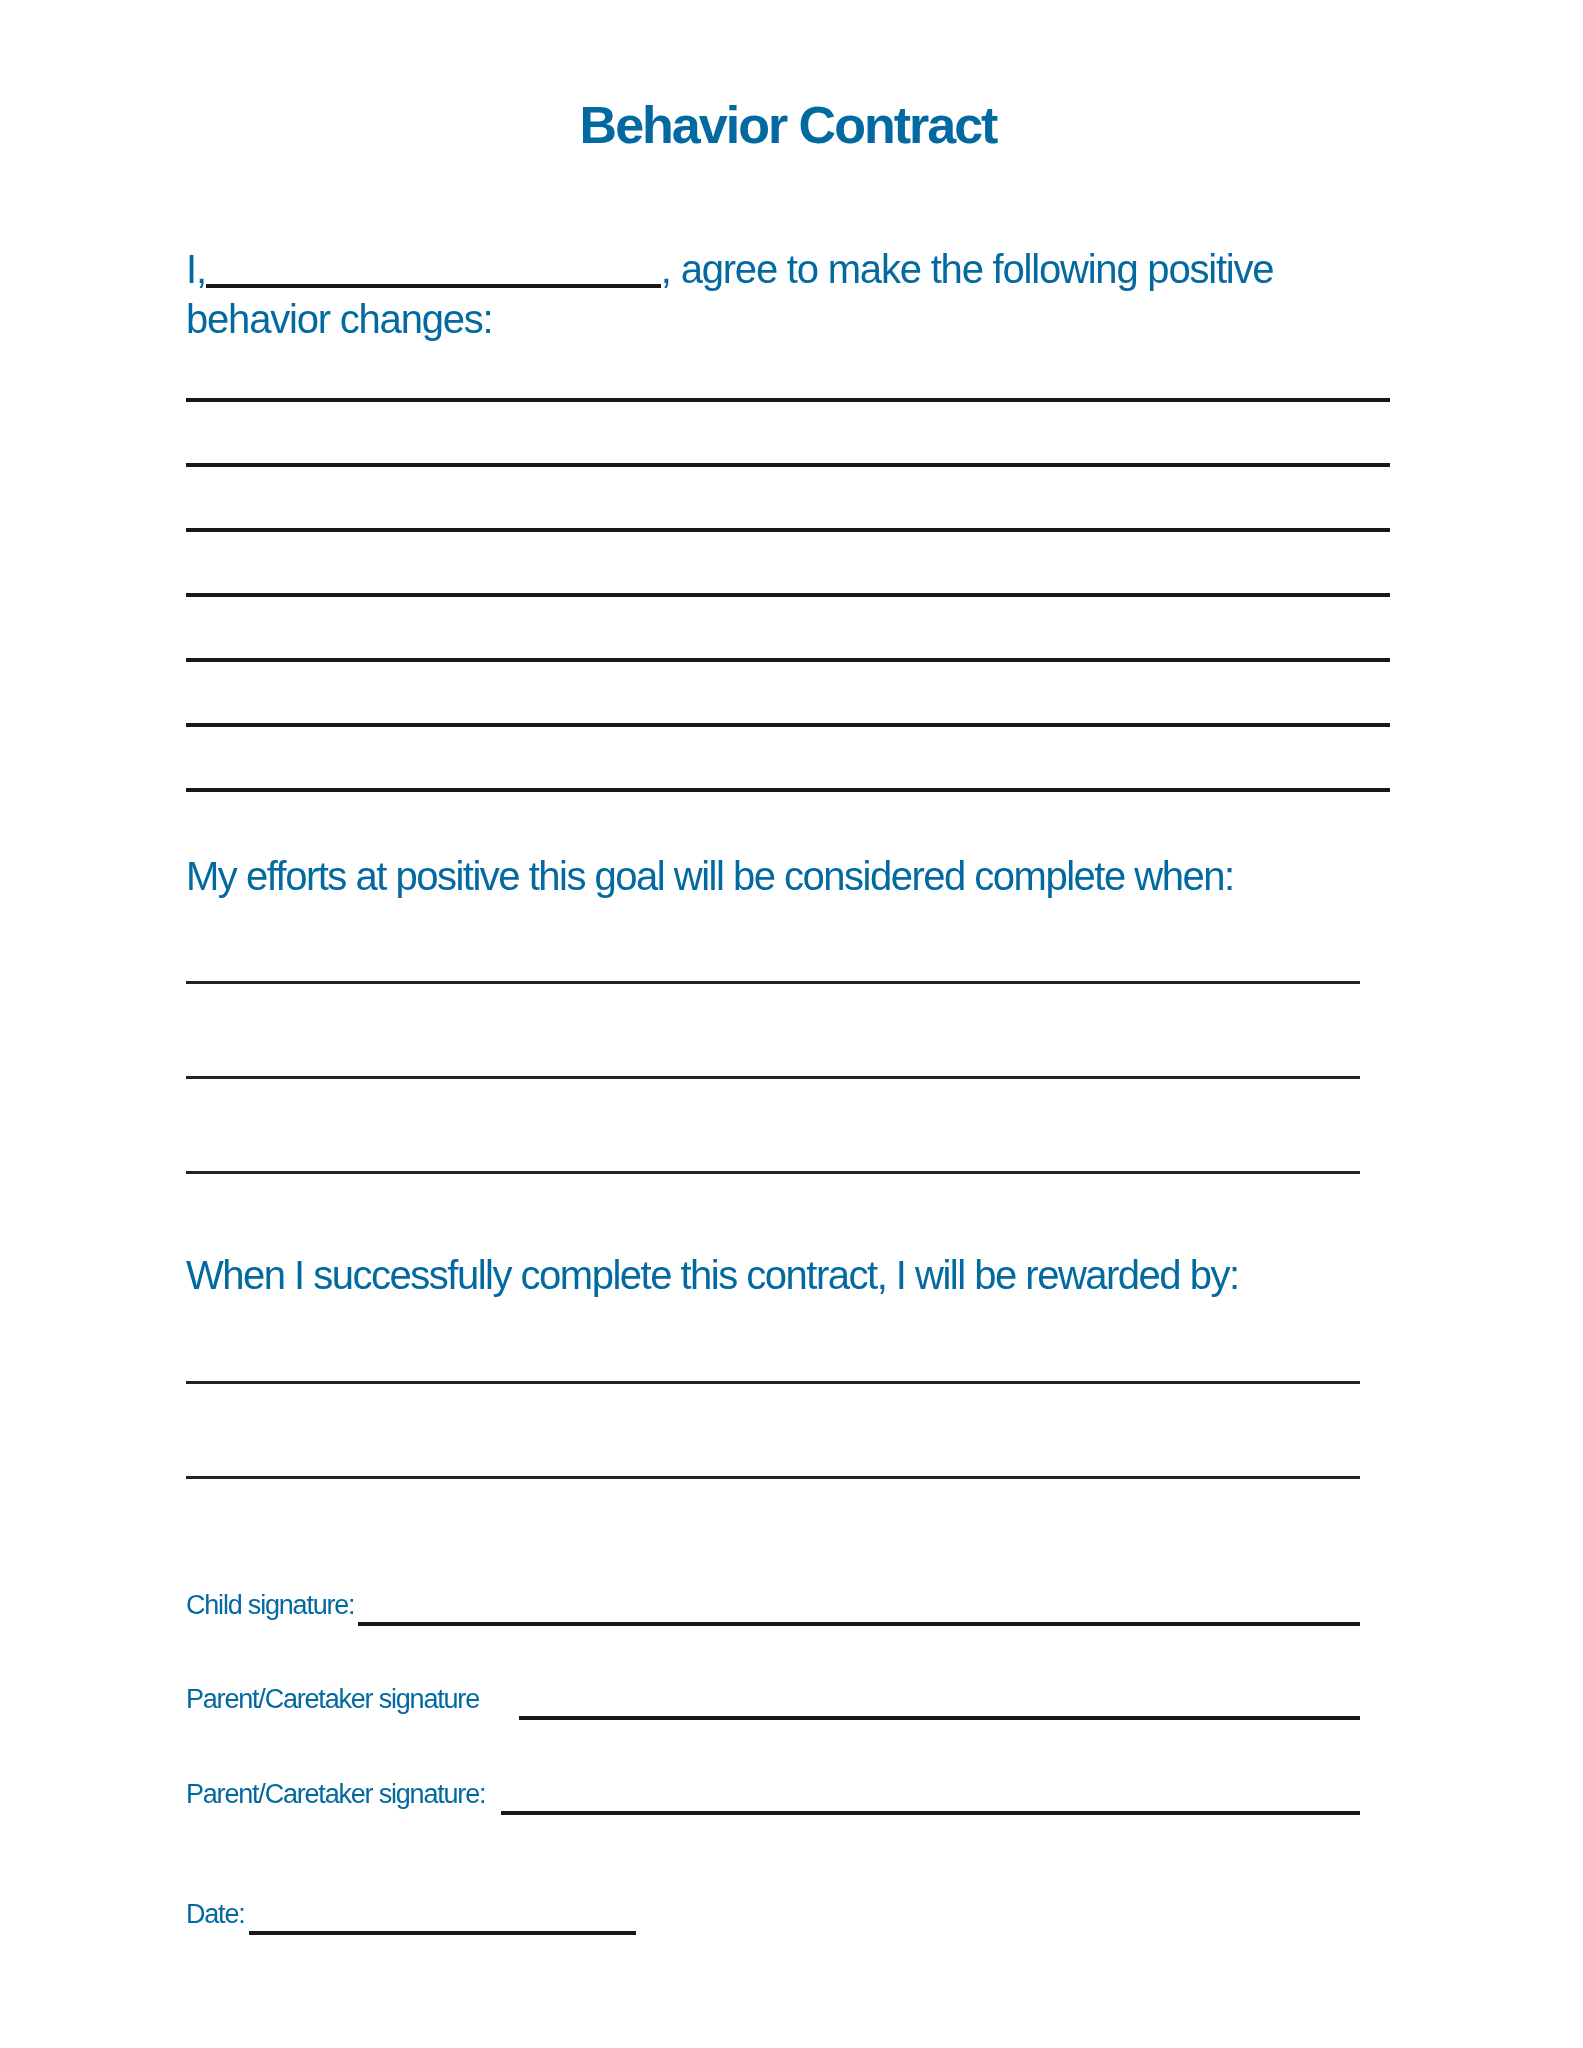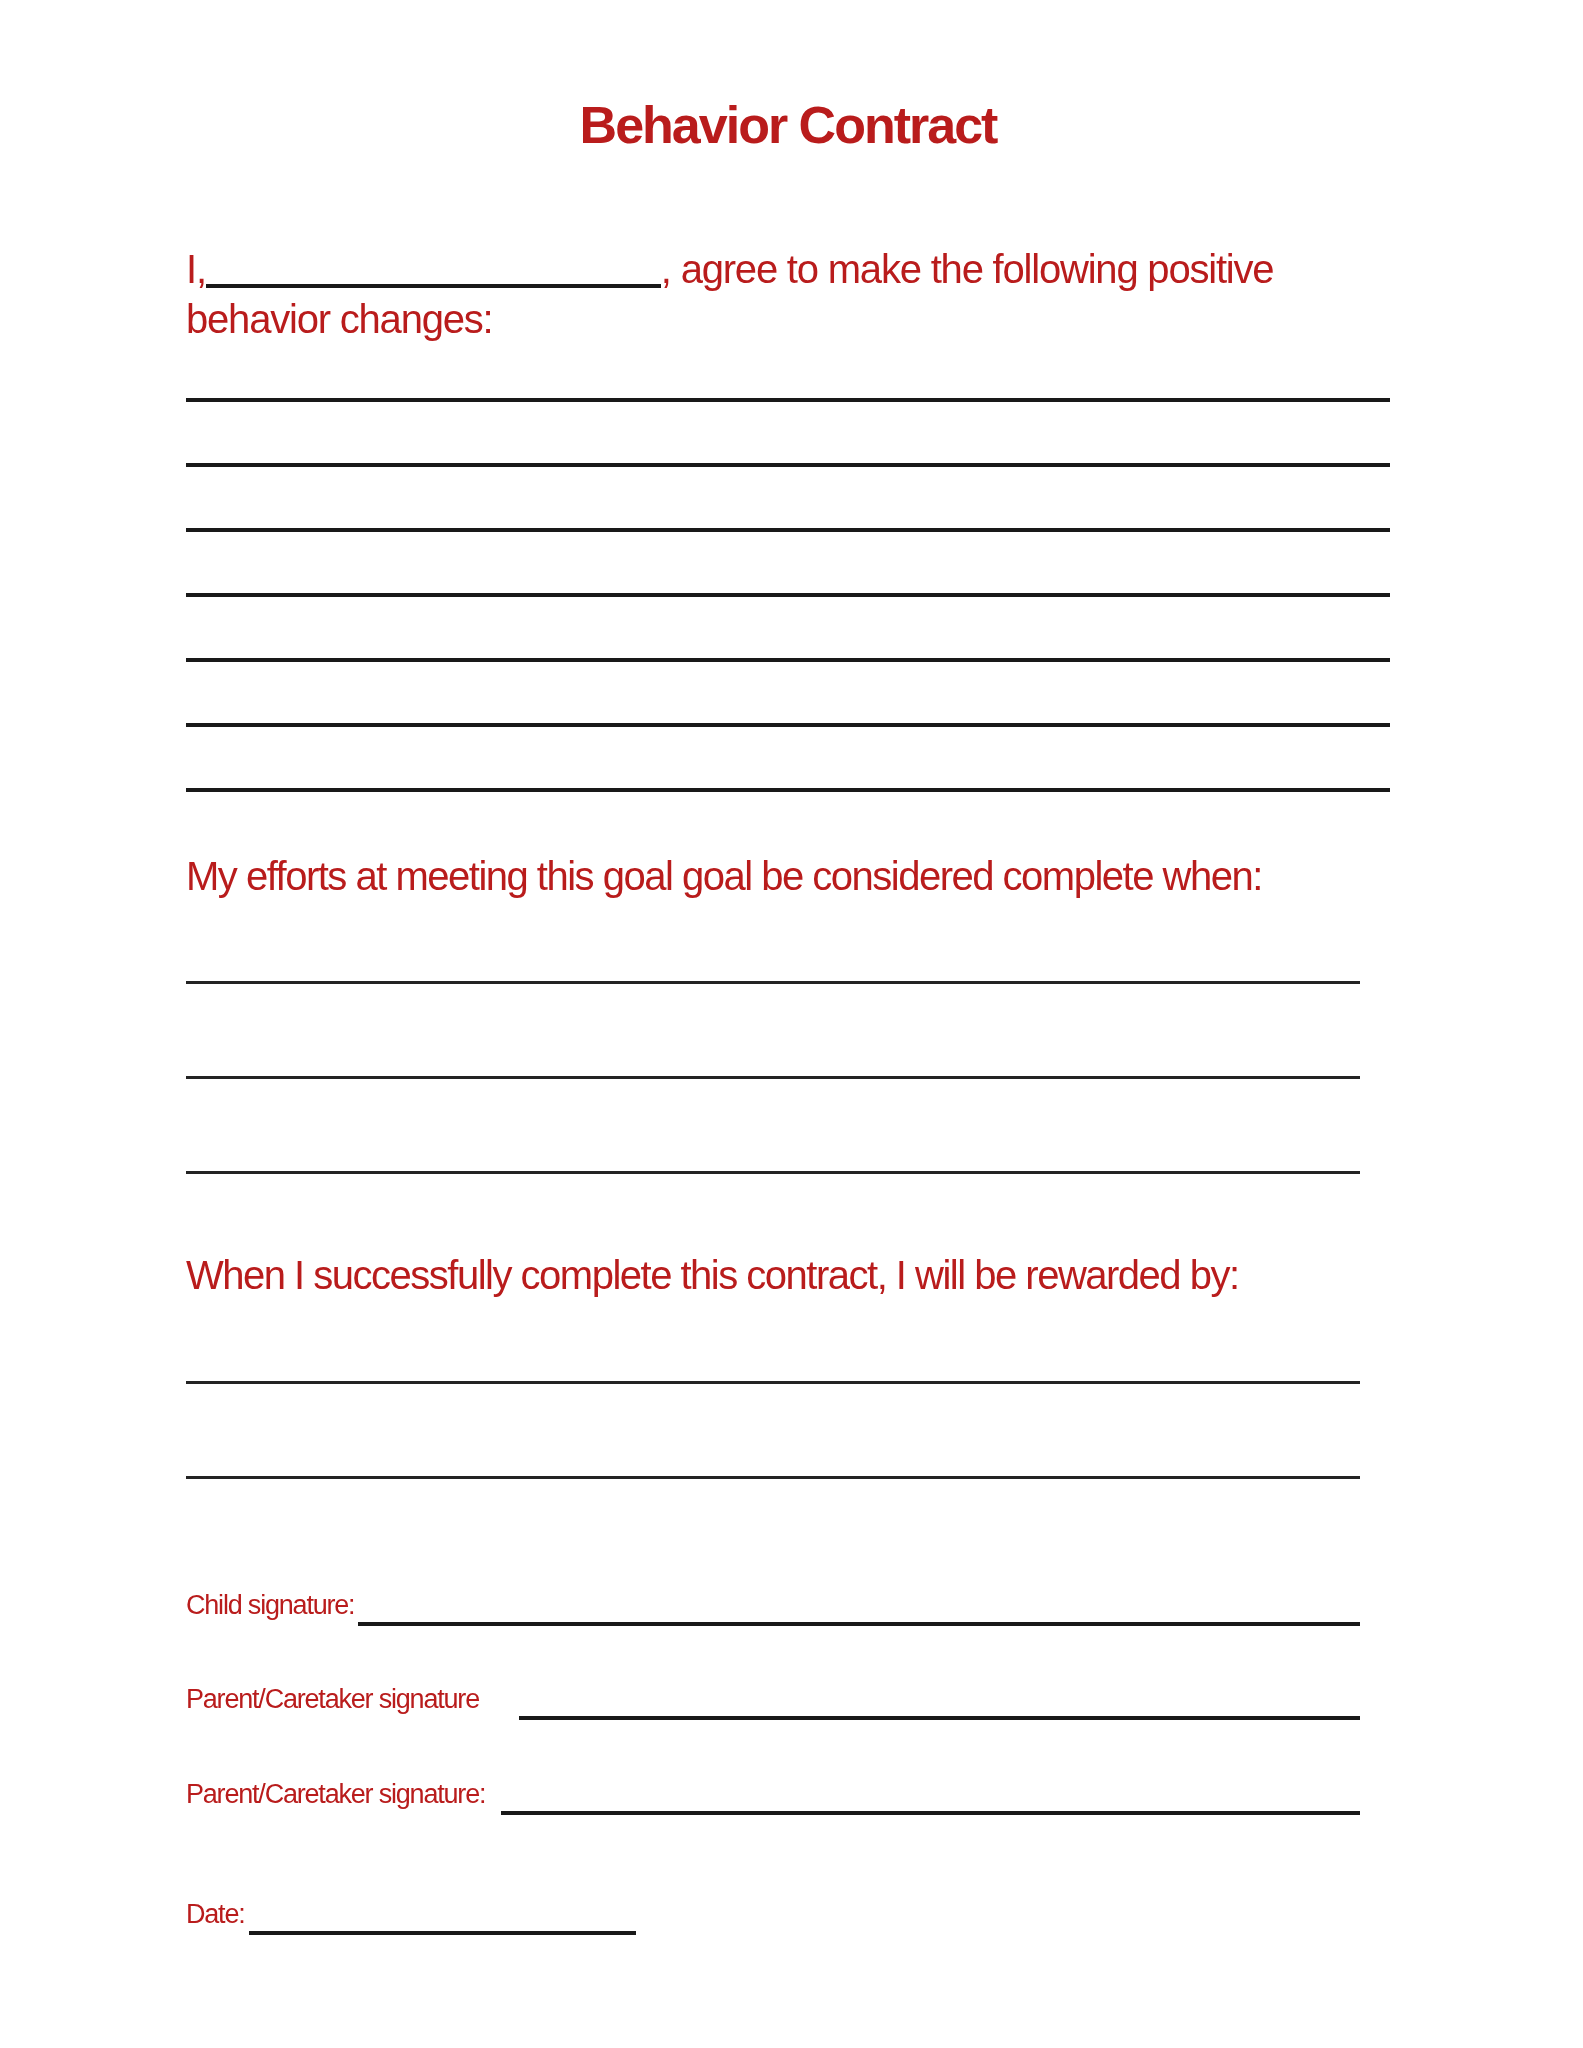--- a/index.html
+++ b/index.html
@@ -6,21 +6,21 @@
     margin: 0;
     padding: 0;
     background: #ffffff;
   }
   .page {
     position: relative;
     width: 1583px;
     height: 2048px;
     background: #ffffff;
     font-family: "Liberation Sans", "DejaVu Sans", sans-serif;
-    color: #b91c1c;
+    color: #0369a1;
     overflow: hidden;
   }
   .content {
     position: absolute;
     left: 186px;
     top: 0;
     width: 1204px;
   }
   .title {
     margin: 95px 0 0 0;
@@ -107,21 +107,21 @@
     <div class="lines lines-a">
       <div class="rule"></div>
     <div class="rule"></div>
         <div class="rule"></div>
         <div class="rule"></div>
         <div class="rule"></div>
         <div class="rule"></div>
         <div class="rule"></div>
       </div>
 
-    <p class="heading">My efforts at meeting this goal goal be considered complete when:</p>
+    <p class="heading">My efforts at positive this goal will be considered complete when:</p>
 
     <div class="lines lines-b">
       <div class="rule"></div>
     <div class="rule"></div>
         <div class="rule"></div>
       </div>
 
     <p class="heading h3">When I successfully complete this contract, I will be rewarded by:</p>
 
     <div class="lines lines-c">

